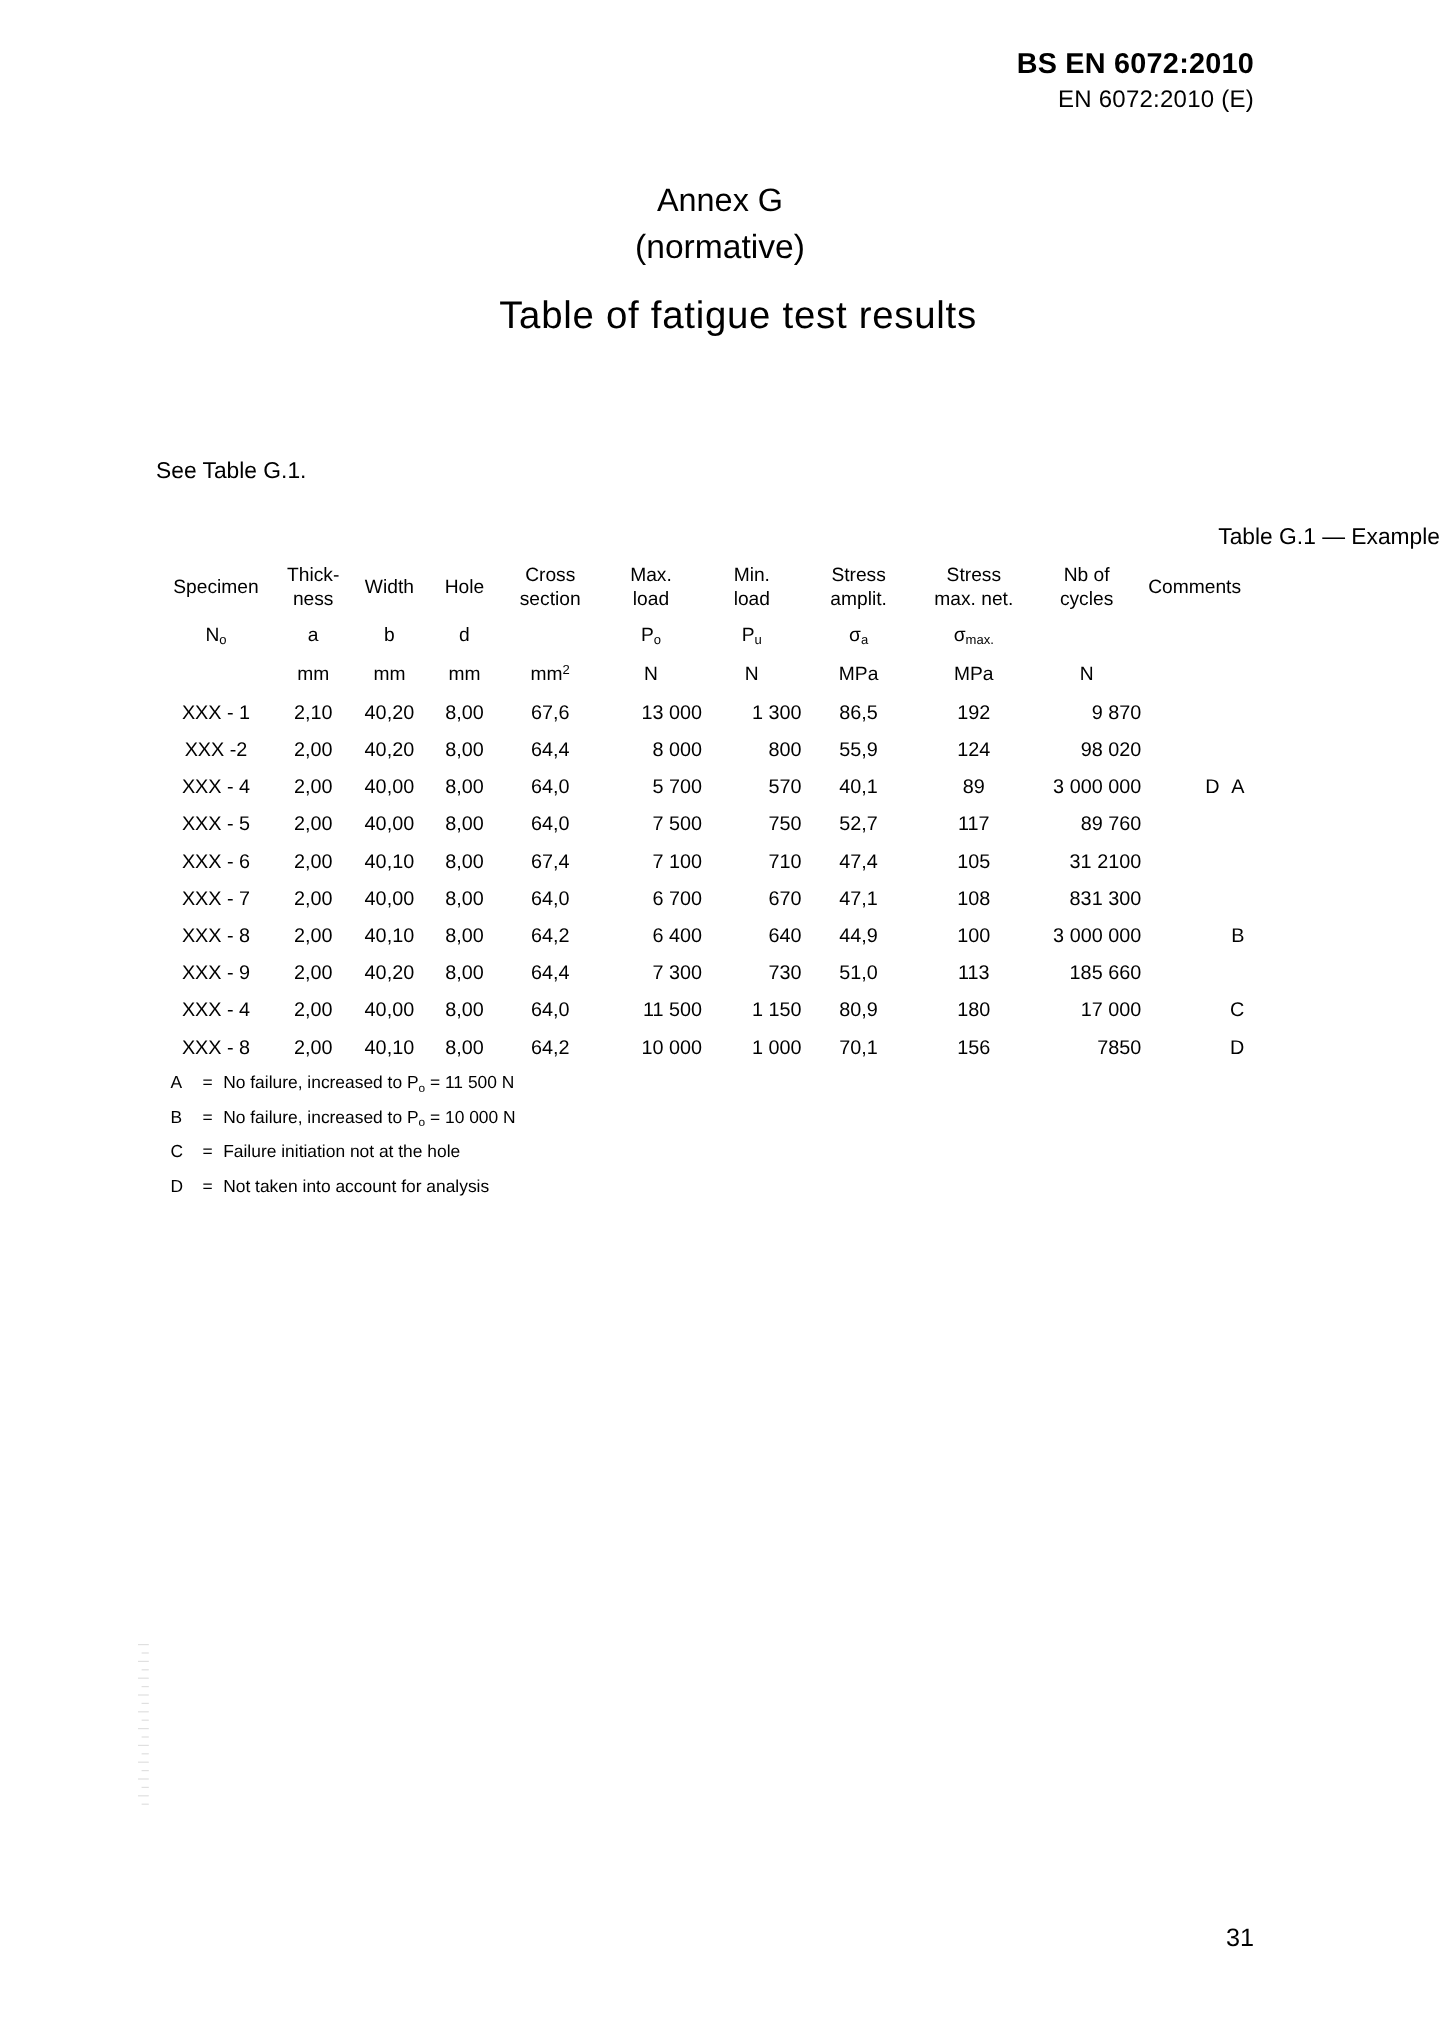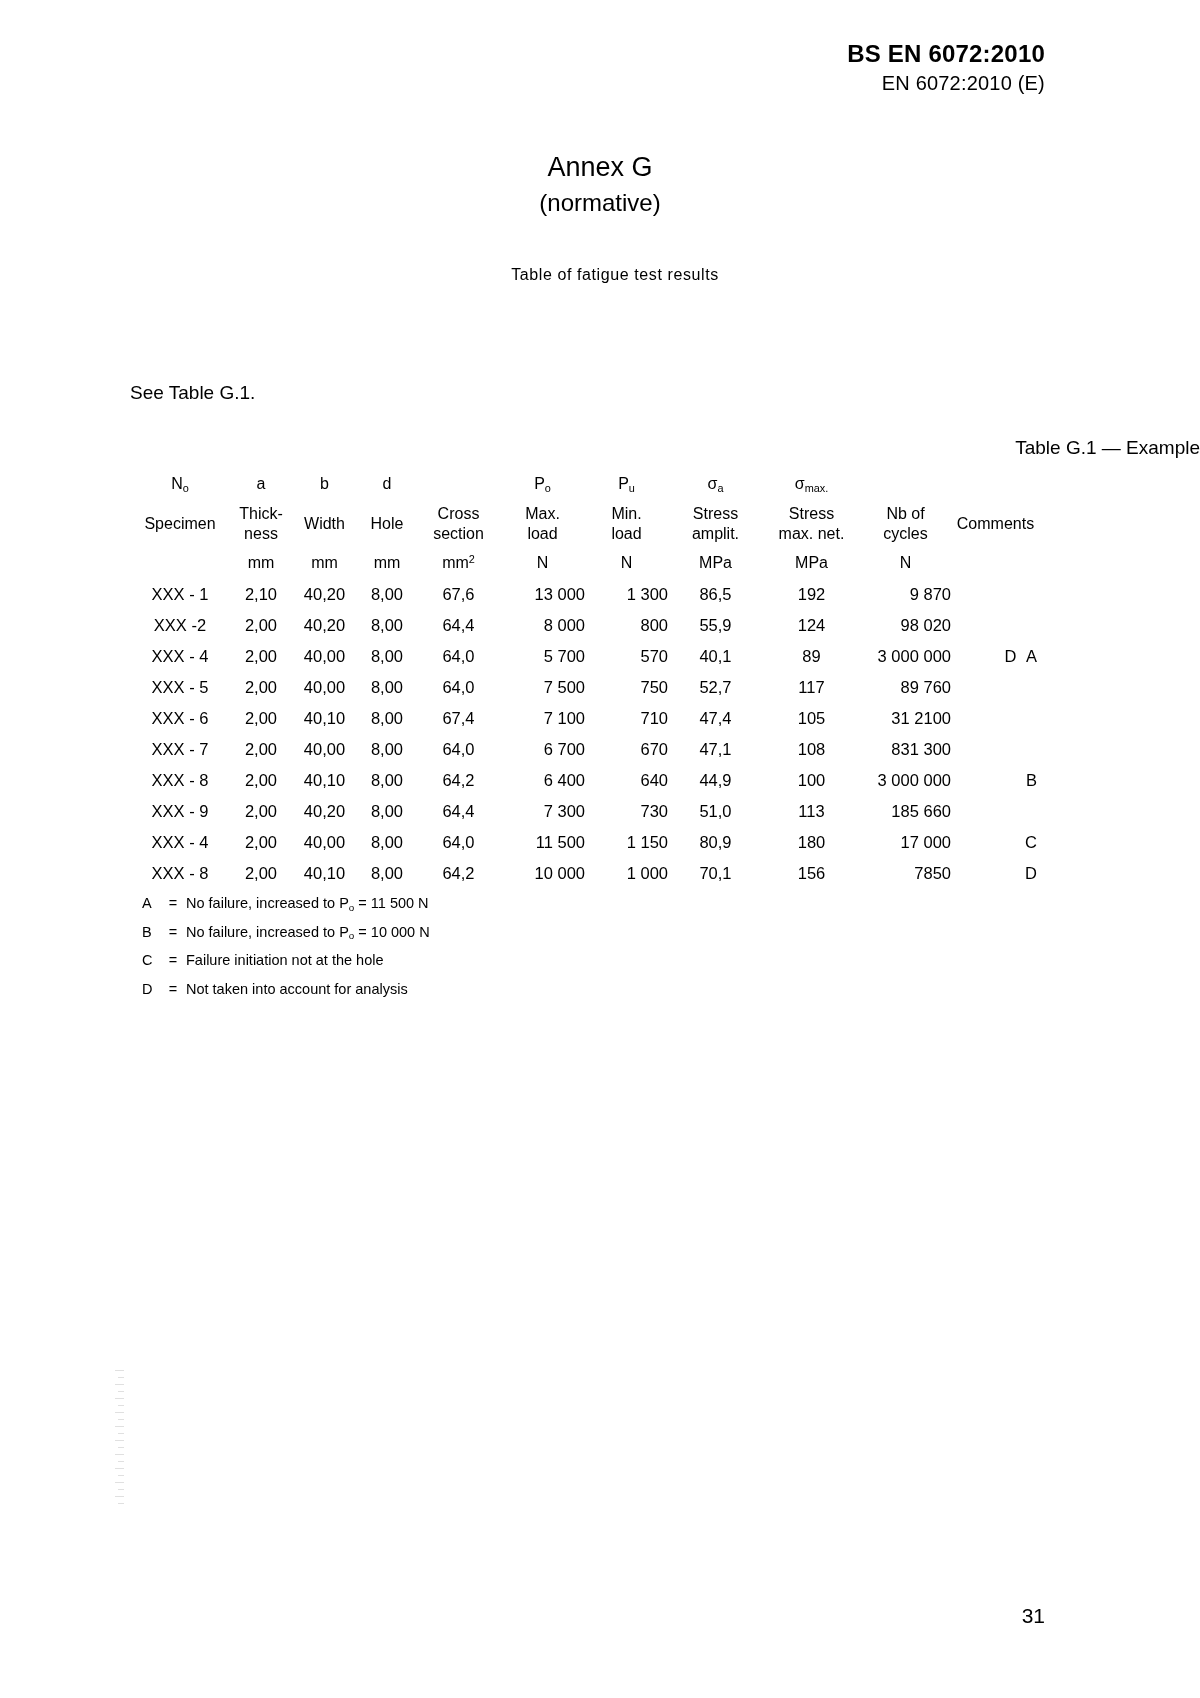--- a/index.html
+++ b/index.html
@@ -47,26 +47,26 @@
     top: 150px;
     left: 0;
     right: 0;
     text-align: center;
   }
   .annex-name {
     font-size: 27px;
     line-height: 1.32;
   }
   .annex-kind {
-    font-size: 24px;
+    font-size: 28px;
     line-height: 1.45;
   }
   .annex-subject {
-    font-size: 16px;
-    margin-top: 46px;
+    font-size: 32px;
+    margin-top: 18px;
     letter-spacing: 0.6px;
     padding-left: 30px;
   }
 
   
   .intro {
     position: absolute;
     top: 382px;
     left: 130px;
     font-size: 19px;
@@ -227,54 +227,20 @@
         <col style="width:85px">
         <col style="width:83px">
         <col style="width:95px">
         <col style="width:97px">
         <col style="width:91px">
         <col style="width:89px">
       </colgroup>
 
       <thead>
         <tr>
-          <td class="hd hd-sym frame-left vr">
-            <span>N</span><sub>o</sub>
-          </td>
-          <td class="hd hd-sym vr">
-            <span>a</span>
-          </td>
-          <td class="hd hd-sym vr">
-            <span>b</span>
-          </td>
-          <td class="hd hd-sym vr">
-            <span>d</span>
-          </td>
-          <td class="hd hd-sym vr">
-            <span></span>
-          </td>
-          <td class="hd hd-sym vr">
-            <span>P</span><sub>o</sub>
-          </td>
-          <td class="hd hd-sym vr">
-            <span>P</span><sub>u</sub>
-          </td>
-          <td class="hd hd-sym vr">
-            <span>σ</span><sub>a</sub>
-          </td>
-          <td class="hd hd-sym vr">
-            <span>σ</span><sub>max.</sub>
-          </td>
-          <td class="hd hd-sym vr">
-            <span></span>
-          </td>
-          <td class="hd hd-sym frame-right"></td>
-        </tr>
-
-        <tr>
           <td class="hd hd-title frame-top frame-left vr">
             <div>Specimen</div>
             <div></div>
           </td>
           <td class="hd hd-title frame-top vr">
             <div>Thick-</div>
             <div>ness</div>
           </td>
           <td class="hd hd-title frame-top vr">
             <div>Width</div>
@@ -305,20 +271,54 @@
             <div>max. net.</div>
           </td>
           <td class="hd hd-title frame-top vr">
             <div>Nb of</div>
             <div>cycles</div>
           </td>
           <td class="hd hd-title frame-top frame-right">
             <div>Comments</div>
             <div></div>
           </td>
+        </tr>
+
+        <tr>
+          <td class="hd hd-sym frame-left vr">
+            <span>N</span><sub>o</sub>
+          </td>
+          <td class="hd hd-sym vr">
+            <span>a</span>
+          </td>
+          <td class="hd hd-sym vr">
+            <span>b</span>
+          </td>
+          <td class="hd hd-sym vr">
+            <span>d</span>
+          </td>
+          <td class="hd hd-sym vr">
+            <span></span>
+          </td>
+          <td class="hd hd-sym vr">
+            <span>P</span><sub>o</sub>
+          </td>
+          <td class="hd hd-sym vr">
+            <span>P</span><sub>u</sub>
+          </td>
+          <td class="hd hd-sym vr">
+            <span>σ</span><sub>a</sub>
+          </td>
+          <td class="hd hd-sym vr">
+            <span>σ</span><sub>max.</sub>
+          </td>
+          <td class="hd hd-sym vr">
+            <span></span>
+          </td>
+          <td class="hd hd-sym frame-right"></td>
         </tr>
 
         <tr>
           <td class="hd hd-unit frame-left vr thickrule-under"></td>
           <td class="hd hd-unit vr thickrule-under">
             <span>mm</span>
           </td>
           <td class="hd hd-unit vr thickrule-under">
             <span>mm</span>
           </td>

